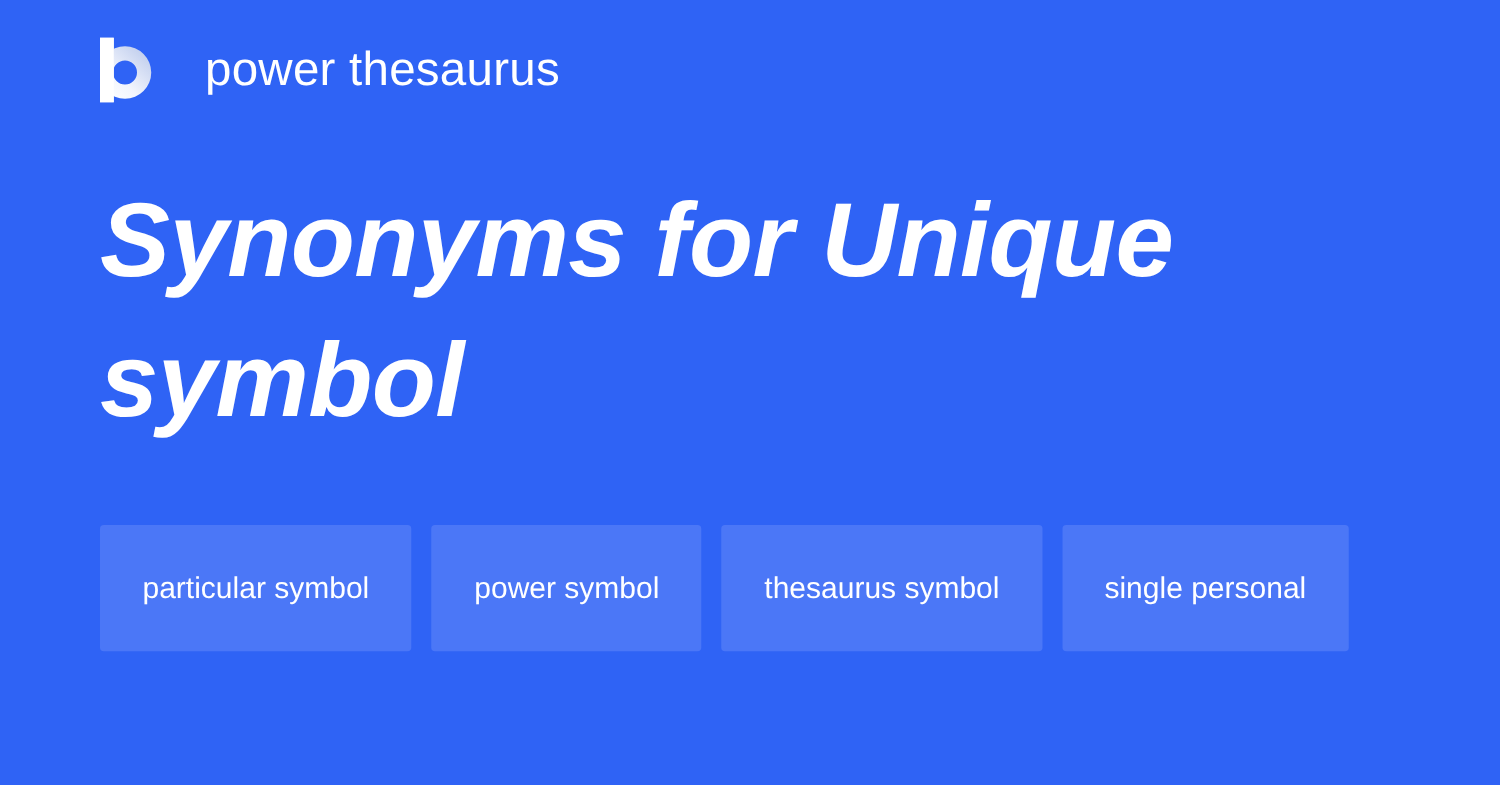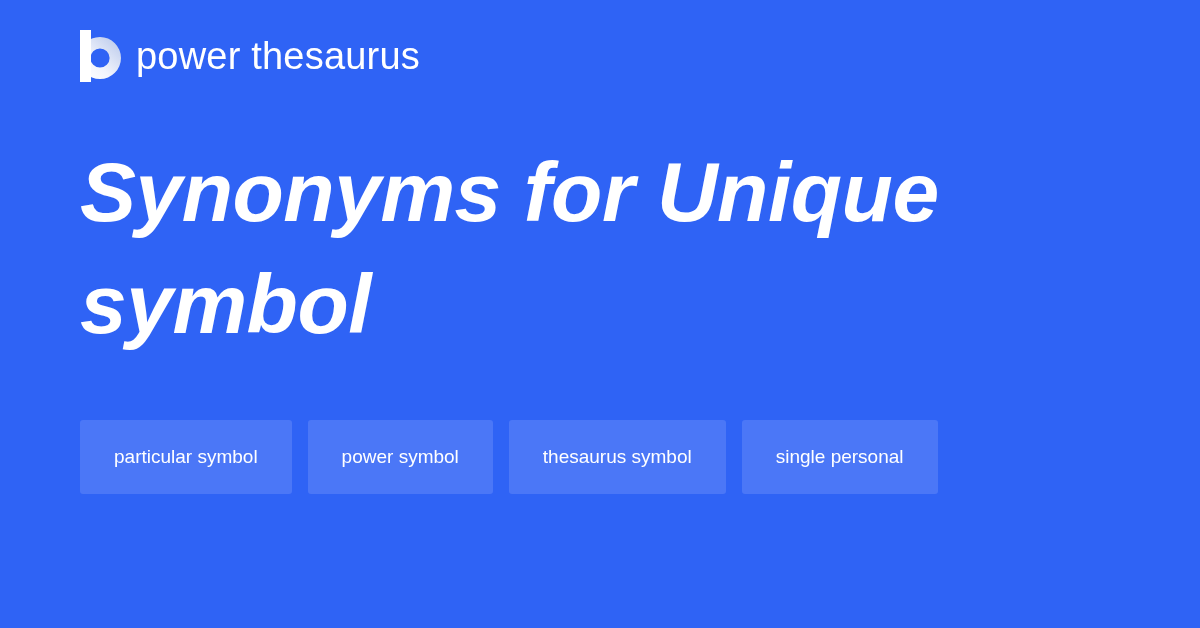--- a/index.html
+++ b/index.html
@@ -25,21 +25,21 @@
     box-sizing: border-box;
   }
 
   
   .brand {
     position: absolute;
     left: 80px;
     top: 28px;
     display: flex;
     align-items: center;
-    gap: 10px;
+    gap: 38px;
     height: 56px;
   }
 
   .brand-logo {
     width: 46px;
     height: 52px;
     display: block;
     flex: 0 0 auto;
   }
 
@@ -73,30 +73,30 @@
     left: 80px;
     top: 420px;
     width: 1040px;
     display: flex;
     flex-wrap: wrap;
     gap: 18px 16px;
     align-content: flex-start;
   }
 
   .chip {
-    height: 74px;
+    height: 101px;
     box-sizing: border-box;
     display: flex;
     align-items: center;
     justify-content: center;
     padding: 0 34px;
     background: #4b77f7;
     border-radius: 3px;
     color: #ffffff;
-    font-size: 19px;
+    font-size: 24px;
     line-height: 30px;
     font-weight: 400;
     white-space: nowrap;
     text-align: right;
   }
 </style>
 </head>
 <body>
 
 <div class="og-card">

